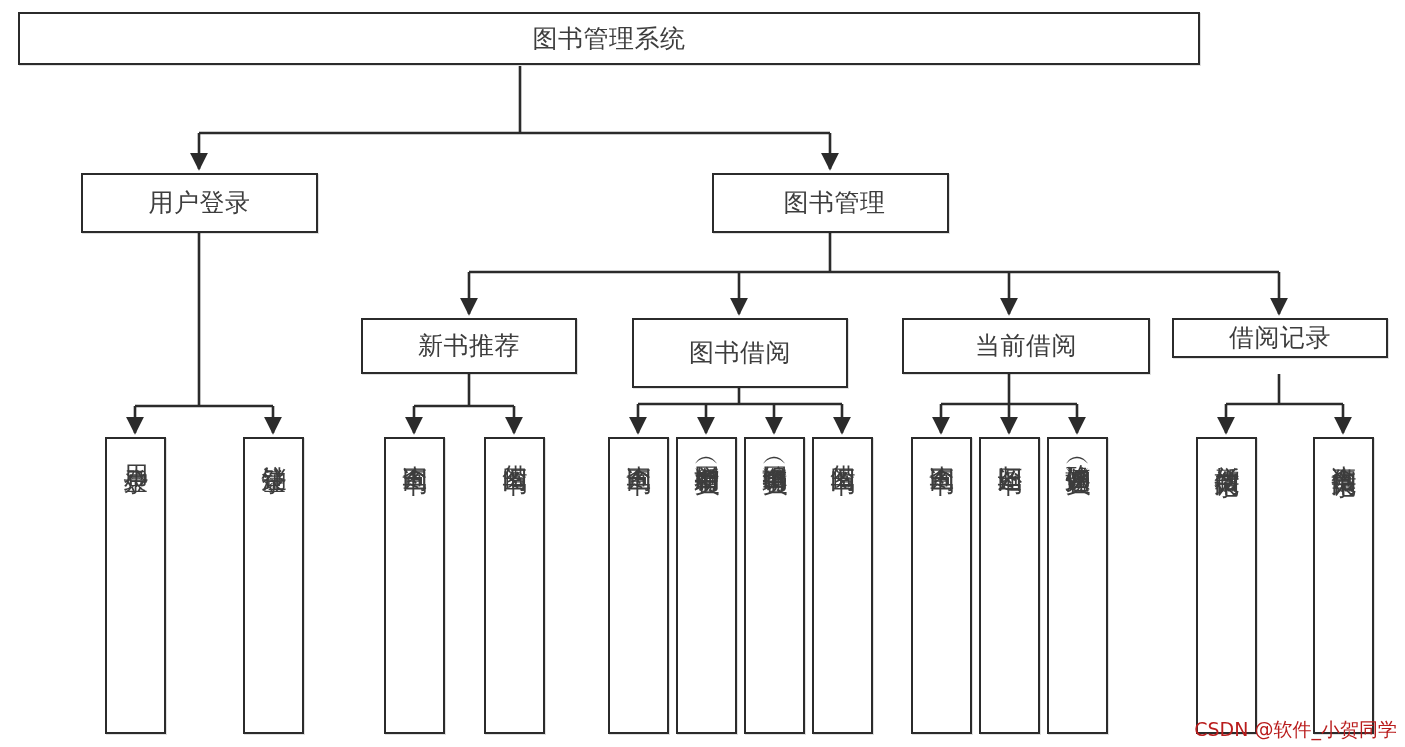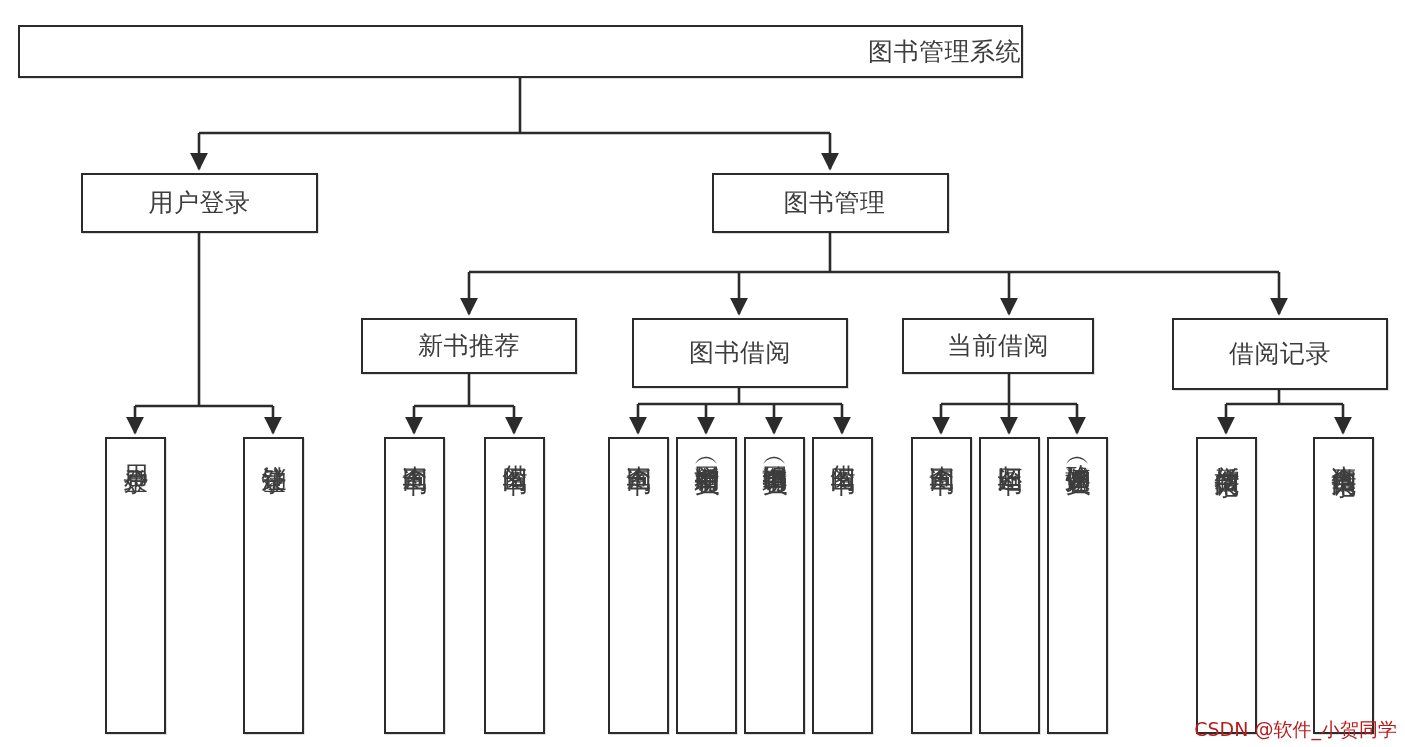--- a/index.html
+++ b/index.html
@@ -128,41 +128,41 @@
       <path d="M 1009 404 L 1009 433" marker-end="url(#arrow)"></path>
       <path d="M 1077 404 L 1077 433" marker-end="url(#arrow)"></path>
 
       <path d="M 1279 374 L 1279 404"></path>
       <path d="M 1226 404 L 1343 404"></path>
       <path d="M 1226 404 L 1226 433" marker-end="url(#arrow)"></path>
       <path d="M 1343 404 L 1343 433" marker-end="url(#arrow)"></path>
     </g>
   </svg>
 
-  <div class="node horiz root" style="left:18px; top:25px; width:1005px; height:53px;justify-content:flex-end;">
+  <div class="node horiz root" style="left:18px; top:12px; width:1182px; height:53px;">
     <span class="node-label">图书管理系统</span>
   </div>
 
   <div class="node horiz" style="left:81px; top:173px; width:237px; height:60px;">
     <span class="node-label">用户登录</span>
   </div>
   <div class="node horiz" style="left:712px; top:173px; width:237px; height:60px;padding-left:8px;">
     <span class="node-label">图书管理</span>
   </div>
 
   <div class="node horiz" style="left:361px; top:318px; width:216px; height:56px;">
     <span class="node-label">新书推荐</span>
   </div>
   <div class="node horiz" style="left:632px; top:318px; width:216px; height:70px;">
     <span class="node-label">图书借阅</span>
   </div>
-  <div class="node horiz" style="left:902px; top:318px; width:192px; height:56px;">
+  <div class="node horiz" style="left:902px; top:318px; width:248px; height:56px;">
     <span class="node-label">当前借阅</span>
   </div>
-  <div class="node horiz" style="left:1172px; top:318px; width:216px; height:72px;align-items:center;">
+  <div class="node horiz" style="left:1172px; top:318px; width:216px; height:40px;align-items:center;">
     <span class="node-label">借阅记录</span>
   </div>
 
   <div class="node vert" style="left:105px; top:437px; width:61px; height:297px;">
     <span class="node-label">用户登录</span>
   </div>
   <div class="node vert" style="left:243px; top:437px; width:61px; height:297px;">
     <span class="node-label">注销登录</span>
   </div>
 

